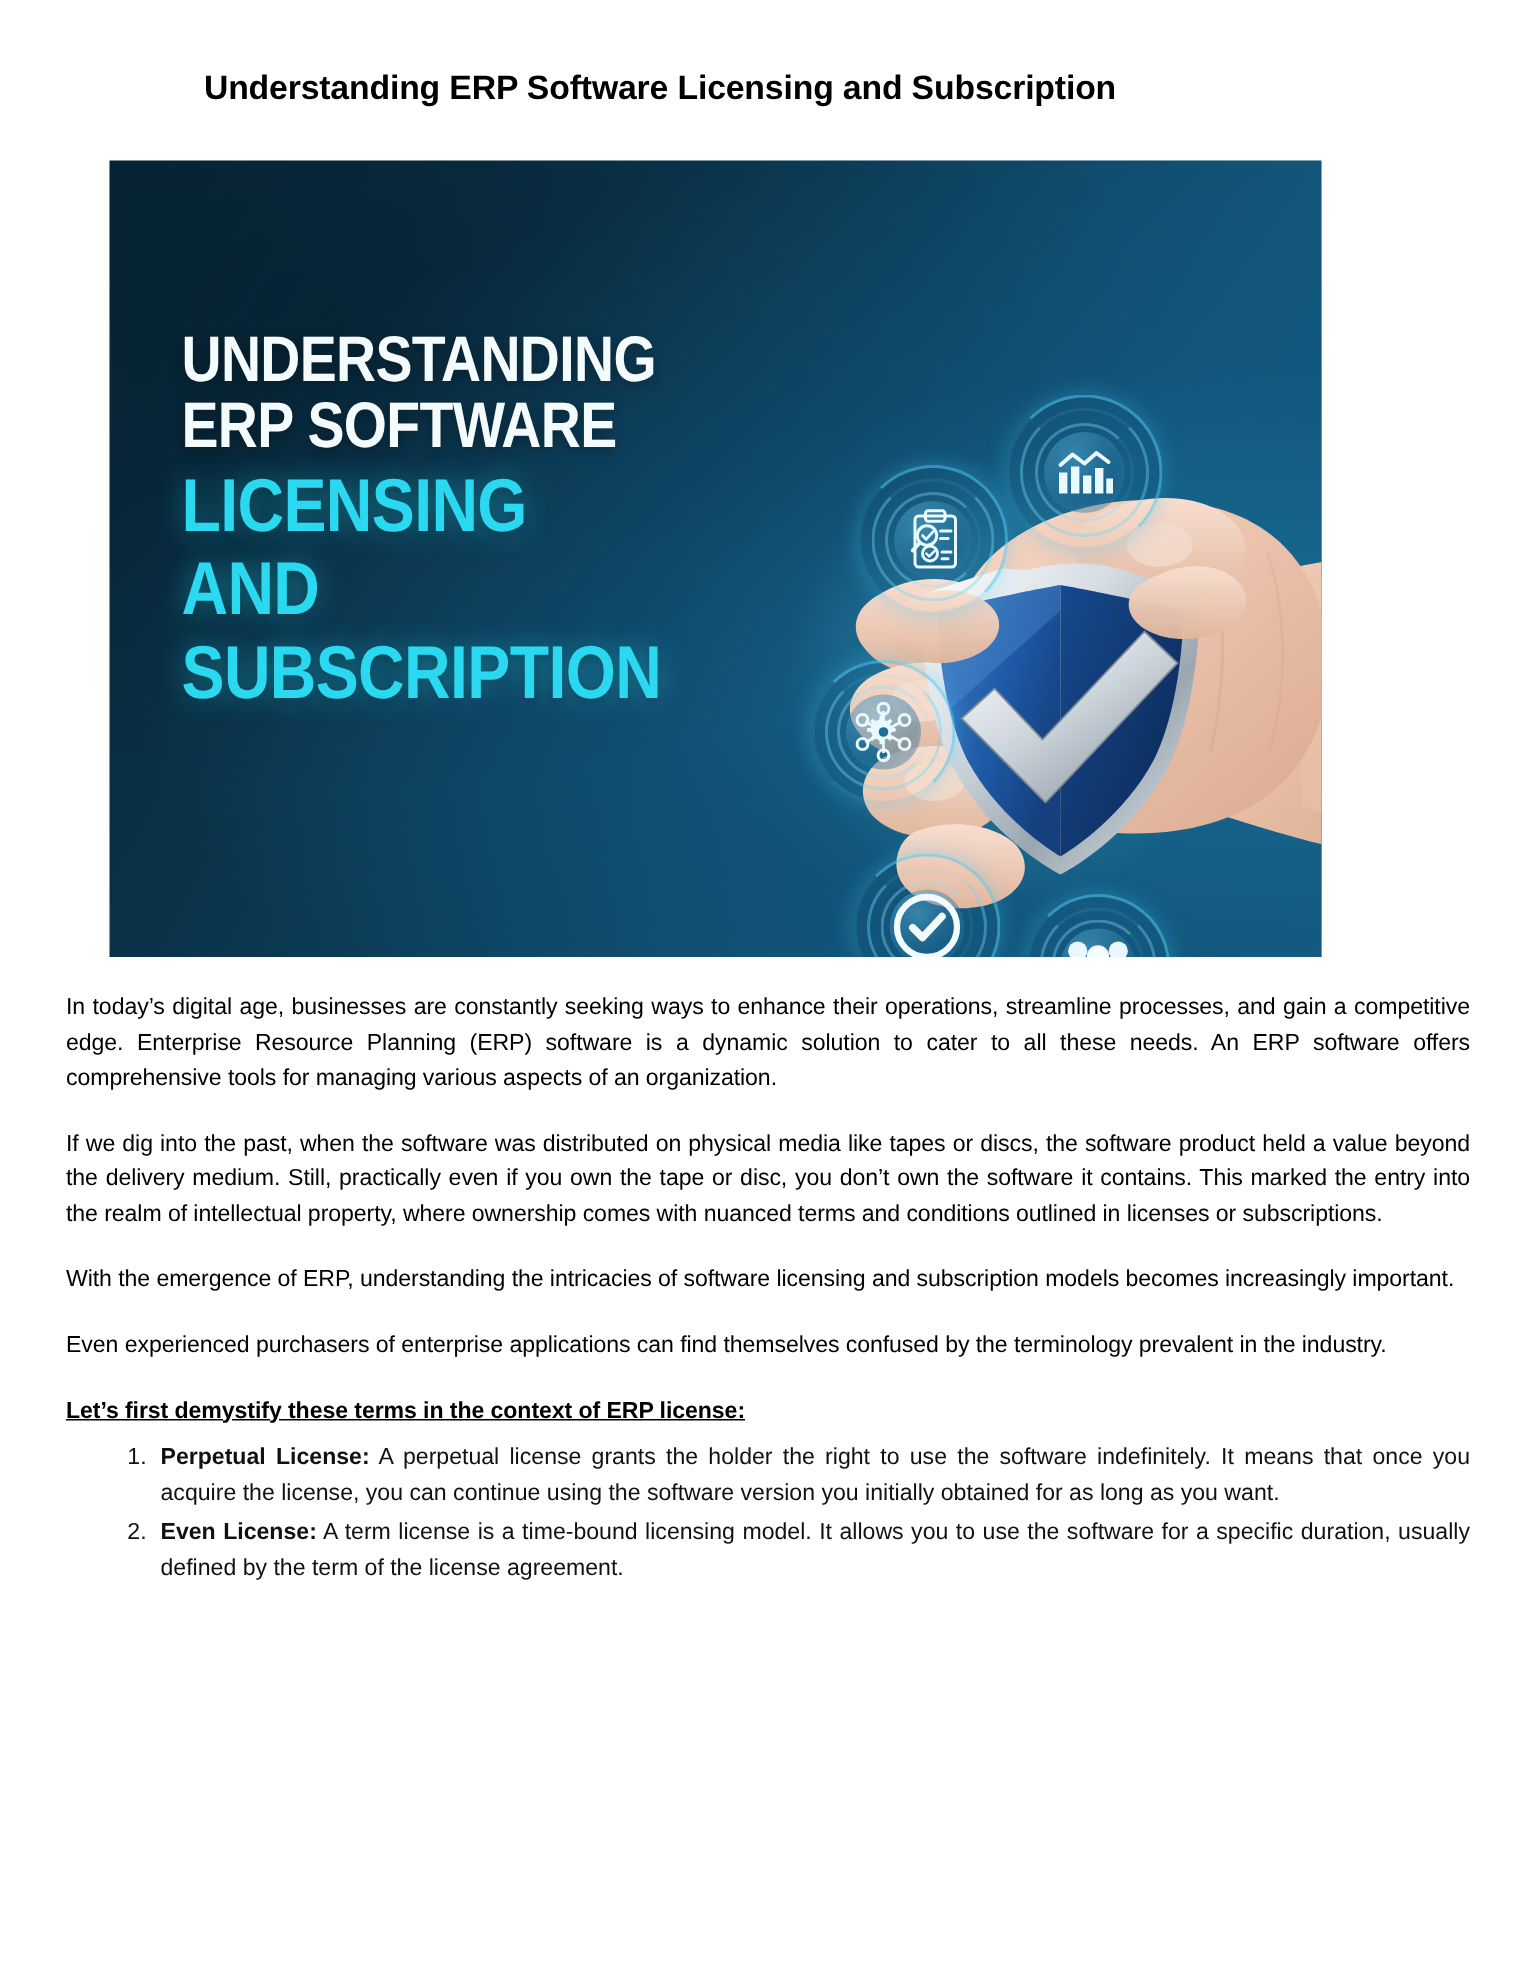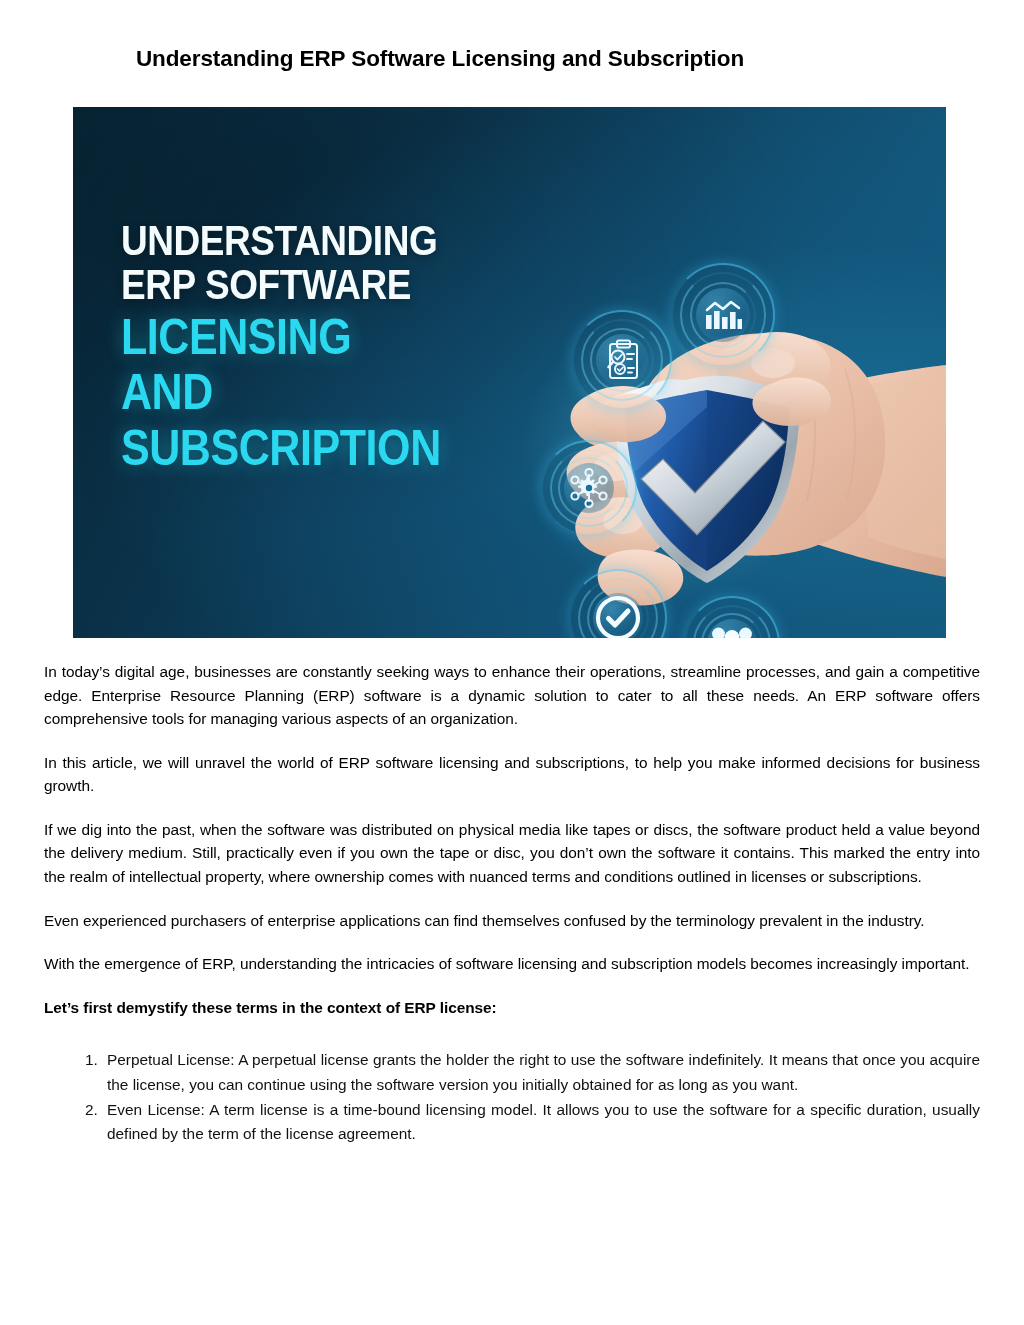--- a/index.html
+++ b/index.html
@@ -35,21 +35,21 @@
     letter-spacing: -0.1px;
     color: #000000;
     font-family: "Liberation Sans", sans-serif;
   }
 
   
   .hero {
     position: absolute;
     left: 73px;
     top: 107px;
-    width: 873px;
+    width: 808px;
     height: 531px;
     overflow: hidden;
     background:
       radial-gradient(120% 95% at 88% 62%, rgba(25,110,150,0.95) 0%, rgba(18,86,125,0.6) 38%, rgba(10,46,66,0) 72%),
       linear-gradient(118deg, #07283a 0%, #0a3148 26%, #0e4361 52%, #13577c 76%, #156184 100%);
   }
   .hero-vignette {
     position: absolute;
     inset: 0;
     background: radial-gradient(110% 100% at 20% 20%, rgba(0,0,0,0.22) 0%, rgba(0,0,0,0) 60%);
@@ -150,36 +150,37 @@
     font-size: 15.4px;
     line-height: 1.53;
     text-align: justify;
     margin: 0 0 20px 0;
     color: #000000;
     letter-spacing: -0.05px;
   }
   .para.lead-bold {
     font-weight: bold;
     text-align: left;
-    margin-bottom: 29px;
+    margin-bottom: 8px;
+    text-decoration: underline;
   }
   ol.terms {
     margin: 0;
     padding-left: 58px;
     list-style: decimal;
   }
   ol.terms li {
     font-size: 15.4px;
     line-height: 1.58;
     text-align: justify;
     margin-bottom: 1px;
     color: #111111;
     padding-left: 5px;
   }
-  ol.terms li b { font-weight: normal; }
+  ol.terms li b { font-weight: bold; }
 </style>
 </head>
 <body>
 
 <div class="page">
 
   <div class="doc-title">Understanding ERP Software Licensing and Subscription</div>
 
   <div class="hero">
     <div class="hero-vignette"></div>
@@ -373,24 +374,23 @@
         <path d="M27.5 31 C 27.5 22, 32 18.5, 36.5 18.5 C 41 18.5, 45.5 22, 45.5 31 Z" fill="#eaf9ff"></path>
         <circle cx="23" cy="12.5" r="7.4" fill="#f6fdff"></circle>
         <path d="M12.4 37 C 12.4 26.5, 17.6 22.2, 23 22.2 C 28.4 22.2, 33.6 26.5, 33.6 37 Z" fill="#f6fdff"></path>
       </svg>
     </div>
   </div>
 
   <div class="body-copy">
 
     <p class="para">In today’s digital age, businesses are constantly seeking ways to enhance their operations, streamline processes, and gain a competitive edge. Enterprise Resource Planning (ERP) software is a dynamic solution to cater to all these needs. An ERP software offers comprehensive tools for managing various aspects of an organization.</p>
-    <p class="para">In this article, we will unravel the world of ERP software licensing and subscriptions, to help you make informed decisions for business growth.</p>
     <p class="para">If we dig into the past, when the software was distributed on physical media like tapes or discs, the software product held a value beyond the delivery medium. Still, practically even if you own the tape or disc, you don’t own the software it contains. This marked the entry into the realm of intellectual property, where ownership comes with nuanced terms and conditions outlined in licenses or subscriptions.</p>
+    <p class="para">With the emergence of ERP, understanding the intricacies of software licensing and subscription models becomes increasingly important.</p>
     <p class="para">Even experienced purchasers of enterprise applications can find themselves confused by the terminology prevalent in the industry.</p>
-    <p class="para">With the emergence of ERP, understanding the intricacies of software licensing and subscription models becomes increasingly important.</p>
 
     <p class="para lead-bold">Let’s first demystify these terms in the context of ERP license:</p>
 
     <ol class="terms">
       <li>
         <b>Perpetual License:</b><span> A perpetual license grants the holder the right to use the software indefinitely. It means that once you acquire the license, you can continue using the software version you initially obtained for as long as you want.</span>
       </li>
       <li>
         <b>Even License:</b><span> A term license is a time-bound licensing model. It allows you to use the software for a specific duration, usually defined by the term of the license agreement.</span>
       </li>

